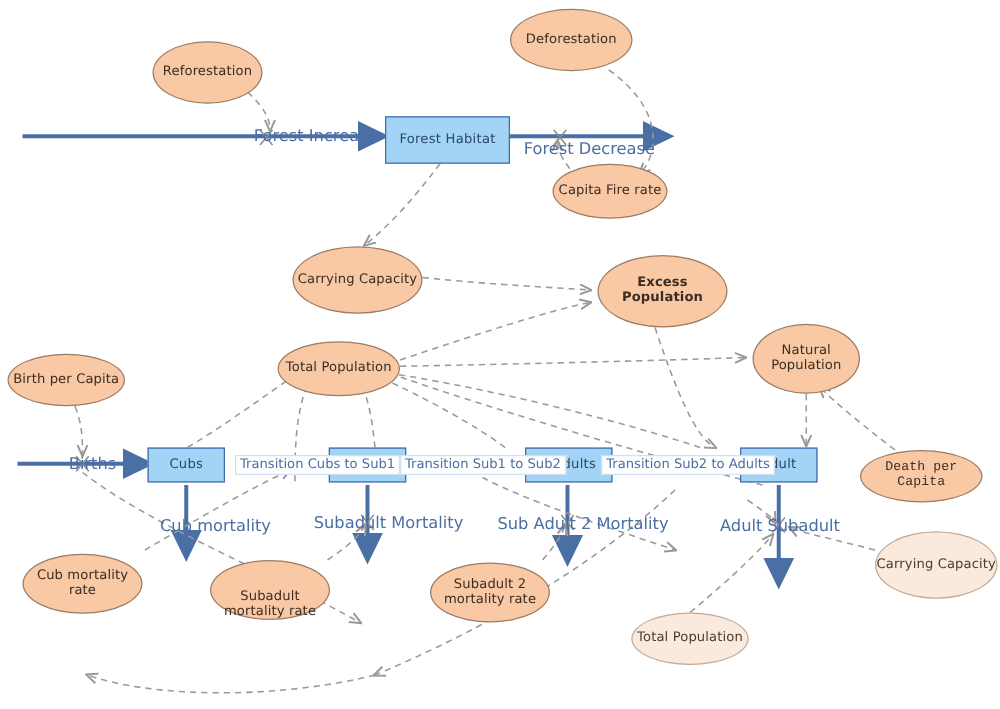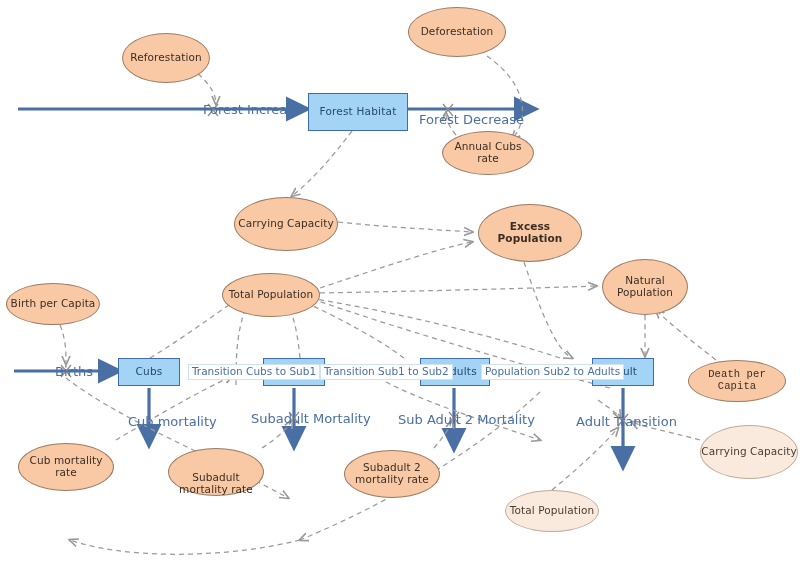--- a/index.html
+++ b/index.html
@@ -94,21 +94,21 @@
   </svg>
 
   <div id="nodes">
       <div class="node aux" style="left: 122px; top: 33px; width: 88px; height: 50px;">
         <span style="white-space: pre-line;">Reforestation</span>
       </div>
       <div class="node aux" style="left: 408px; top: 7px; width: 98px; height: 50px;">
         <span style="white-space: pre-line;">Deforestation</span>
       </div>
       <div class="node aux" style="left: 442px; top: 131px; width: 92px; height: 44px;">
-        <span style="white-space: pre-line;">Annual Cubs rate</span>
+        <span style="white-space: pre-line;">Capita Fire rate</span>
       </div>
       <div class="node aux" style="left: 234px; top: 197px; width: 104px; height: 54px;">
         <span style="white-space: pre-line;">Carrying Capacity</span>
       </div>
       <div class="node aux" style="left: 478px; top: 204px; width: 104px; height: 58px; font-weight: bold;">
         <span style="white-space: pre-line;">Excess Population</span>
       </div>
       <div class="node aux" style="left: 602px; top: 259px; width: 86px; height: 56px;">
         <span style="white-space: pre-line;">Natural
 Population</span>
@@ -155,19 +155,19 @@
       <div class="node stock" style="left: 592px; top: 358px; width: 62px; height: 28px;">
         <span>Adult</span>
       </div>
     </div>
   <div id="labels">
       <div class="node flowtext" style="left: 203px; top: 103px;">Forest Increase</div>
       <div class="node flowtext" style="left: 419px; top: 88px; margin-top: 25px;">Forest Decrease</div>
       <div class="node flowtext" style="left: 55px; top: 365px;">Births</div>
       <div class="node flowlabel" style="left: 188px; top: 364px;">Transition Cubs to Sub1</div>
       <div class="node flowlabel" style="left: 320px; top: 364px;">Transition Sub1 to Sub2</div>
-      <div class="node flowlabel" style="left: 481px; top: 364px;">Population Sub2 to Adults</div>
+      <div class="node flowlabel" style="left: 481px; top: 364px;">Transition Sub2 to Adults</div>
       <div class="node flowtext" style="left: 128px; top: 415px;">Cub mortality</div>
       <div class="node flowtext" style="left: 251px; top: 412px;">Subadult Mortality</div>
       <div class="node flowtext" style="left: 398px; top: 413px;">Sub Adult 2 Mortality</div>
-      <div class="node flowtext" style="left: 576px; top: 415px;">Adult Transition</div>
+      <div class="node flowtext" style="left: 576px; top: 415px;">Adult Subadult</div>
     </div>
 </div>
 
 </body></html>

